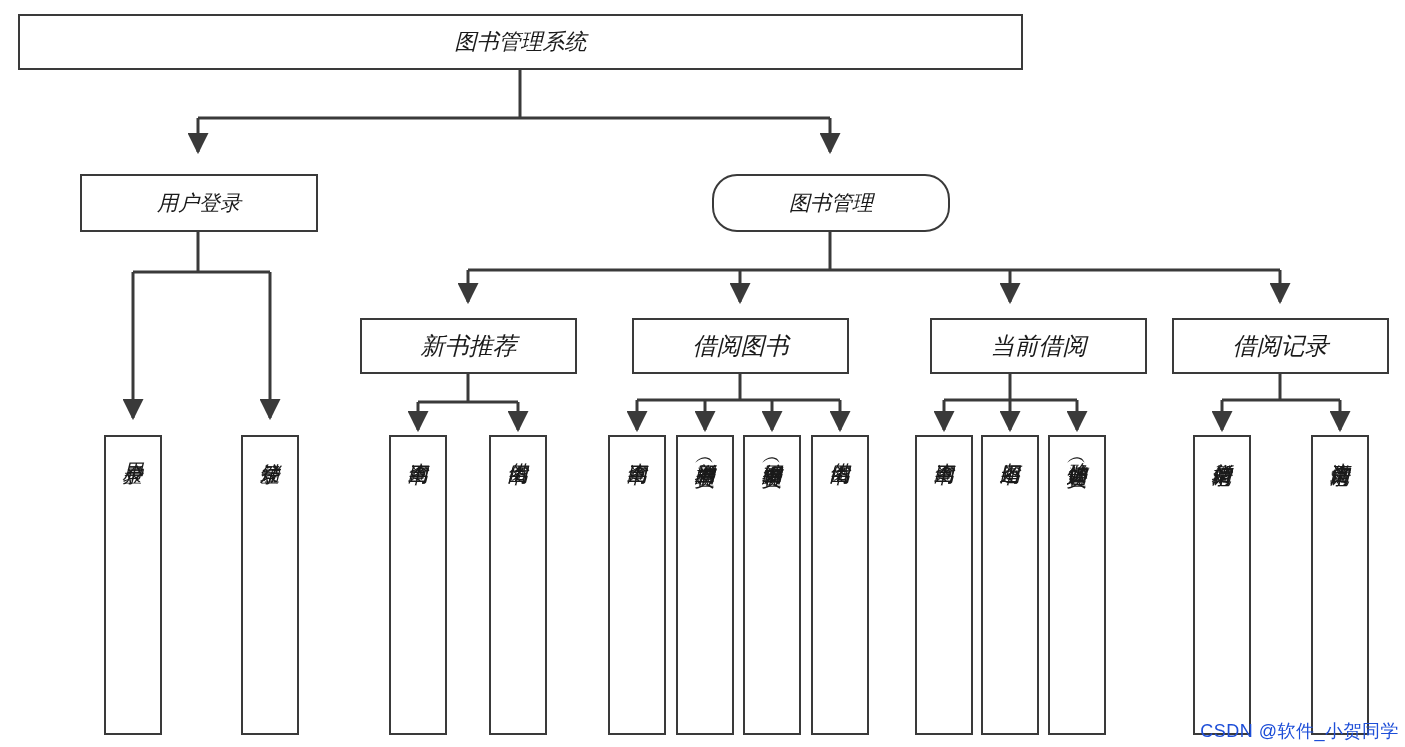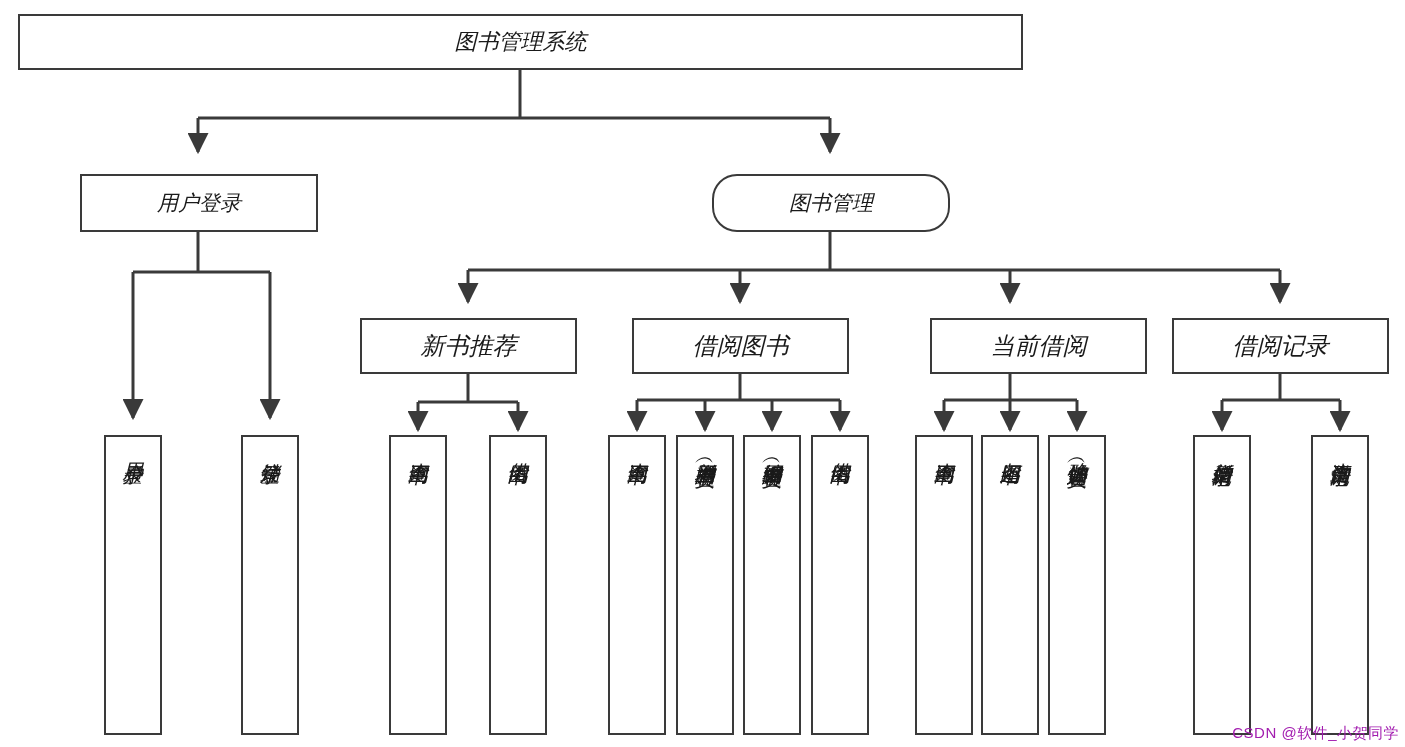--- a/index.html
+++ b/index.html
@@ -54,22 +54,22 @@
     text-orientation: upright;
     font-size: 20px;
     letter-spacing: 1px;
     line-height: 1.1;
     white-space: normal;
   }
   .watermark {
     position: absolute;
     right: 6px;
     bottom: 4px;
-    font-size: 15px;
-    color: #a21caf;
+    font-size: 18px;
+    color: #1d4ed8;
     letter-spacing: 0.5px;
     white-space: nowrap;
     margin-top: 36px;
   }
 </style>
 </head>
 <body>
 
 <div id="canvas">
 

